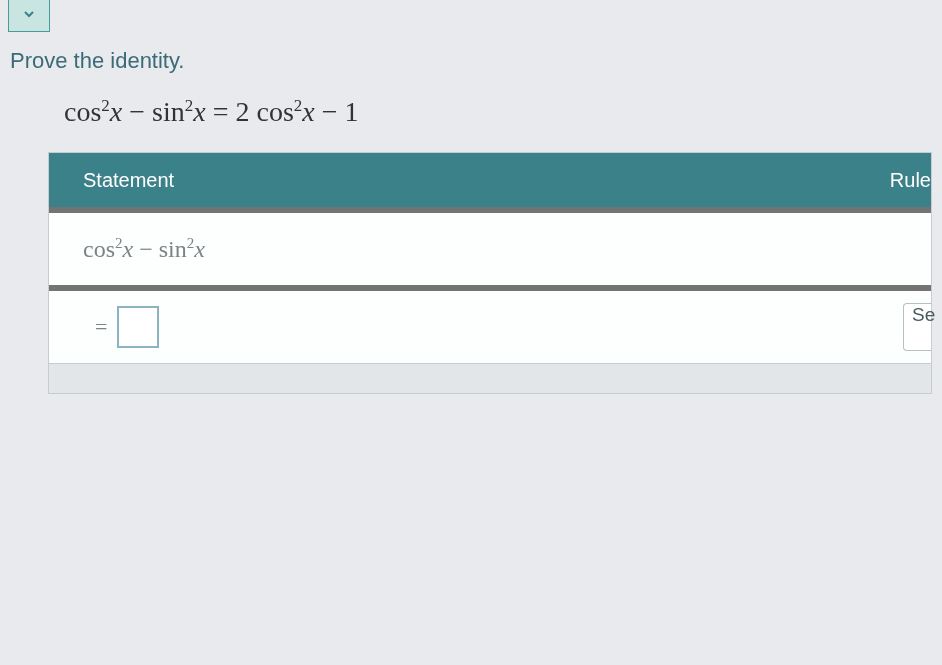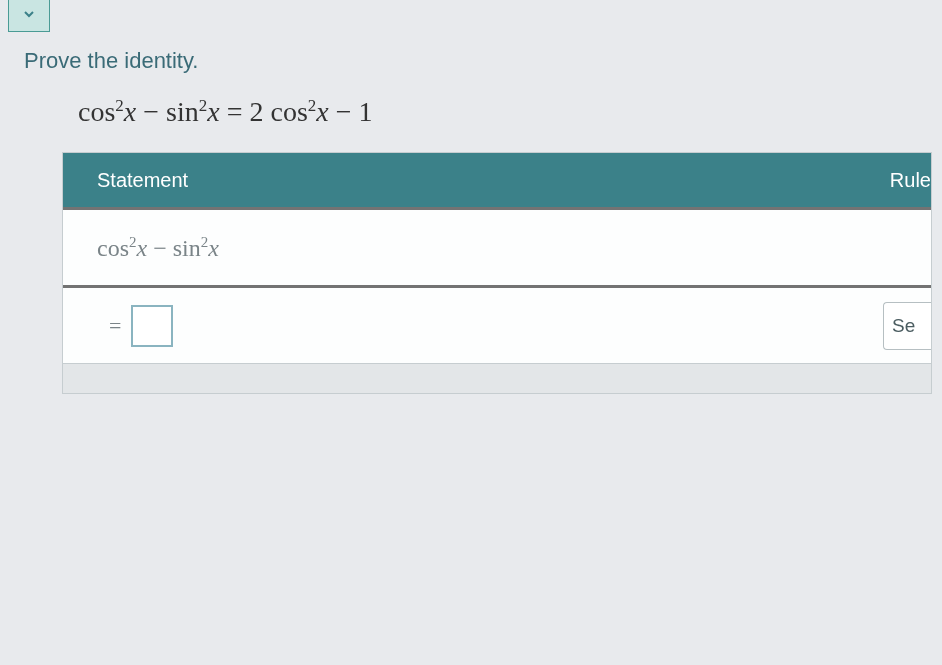--- a/index.html
+++ b/index.html
@@ -26,21 +26,21 @@
       border-top: none;
       display: flex;
       align-items: center;
       justify-content: center;
     }
     .dropdown-tab svg {
       width: 16px;
       height: 16px;
     }
     .content {
-      padding: 48px 10px 0 24px;
+      padding: 48px 10px 0 10px;
     }
     .prove-title {
       color: #3a6b77;
       font-size: 22px;
       font-weight: 500;
       margin-bottom: 22px;
     }
     .equation {
       font-family: "Times New Roman", serif;
       font-size: 28px;
@@ -73,21 +73,21 @@
     }
     .statement-col {
       padding-left: 34px;
       flex: 1;
     }
     .rule-col {
       width: 56px;
       text-align: right;
     }
     .table-row {
-      border-top: 3px solid #737373;
+      border-top: 6px solid #737373;
       display: flex;
       align-items: center;
       min-height: 78px;
       background: #fdfefe;
     }
     .statement-cell {
       flex: 1;
       padding-left: 34px;
       font-family: "Times New Roman", serif;
       font-size: 24px;
@@ -116,23 +116,23 @@
       border: 2px solid #8ab4c0;
       background: #fff;
     }
     .select-btn {
       position: absolute;
       right: 0;
       background: #fff;
       border: 1px solid #b6bfc2;
       border-right: none;
       height: 48px;
-      width: 48px;
+      width: 28px;
       display: flex;
-      align-items: center;
+      align-items: flex-start;
       justify-content: flex-start;
       padding-left: 8px;
       font-size: 19px;
       color: #4a5c60;
       border-radius: 4px 0 0 4px;
     }
     .row-with-select {
       position: relative;
     }
     .bottom-row {

